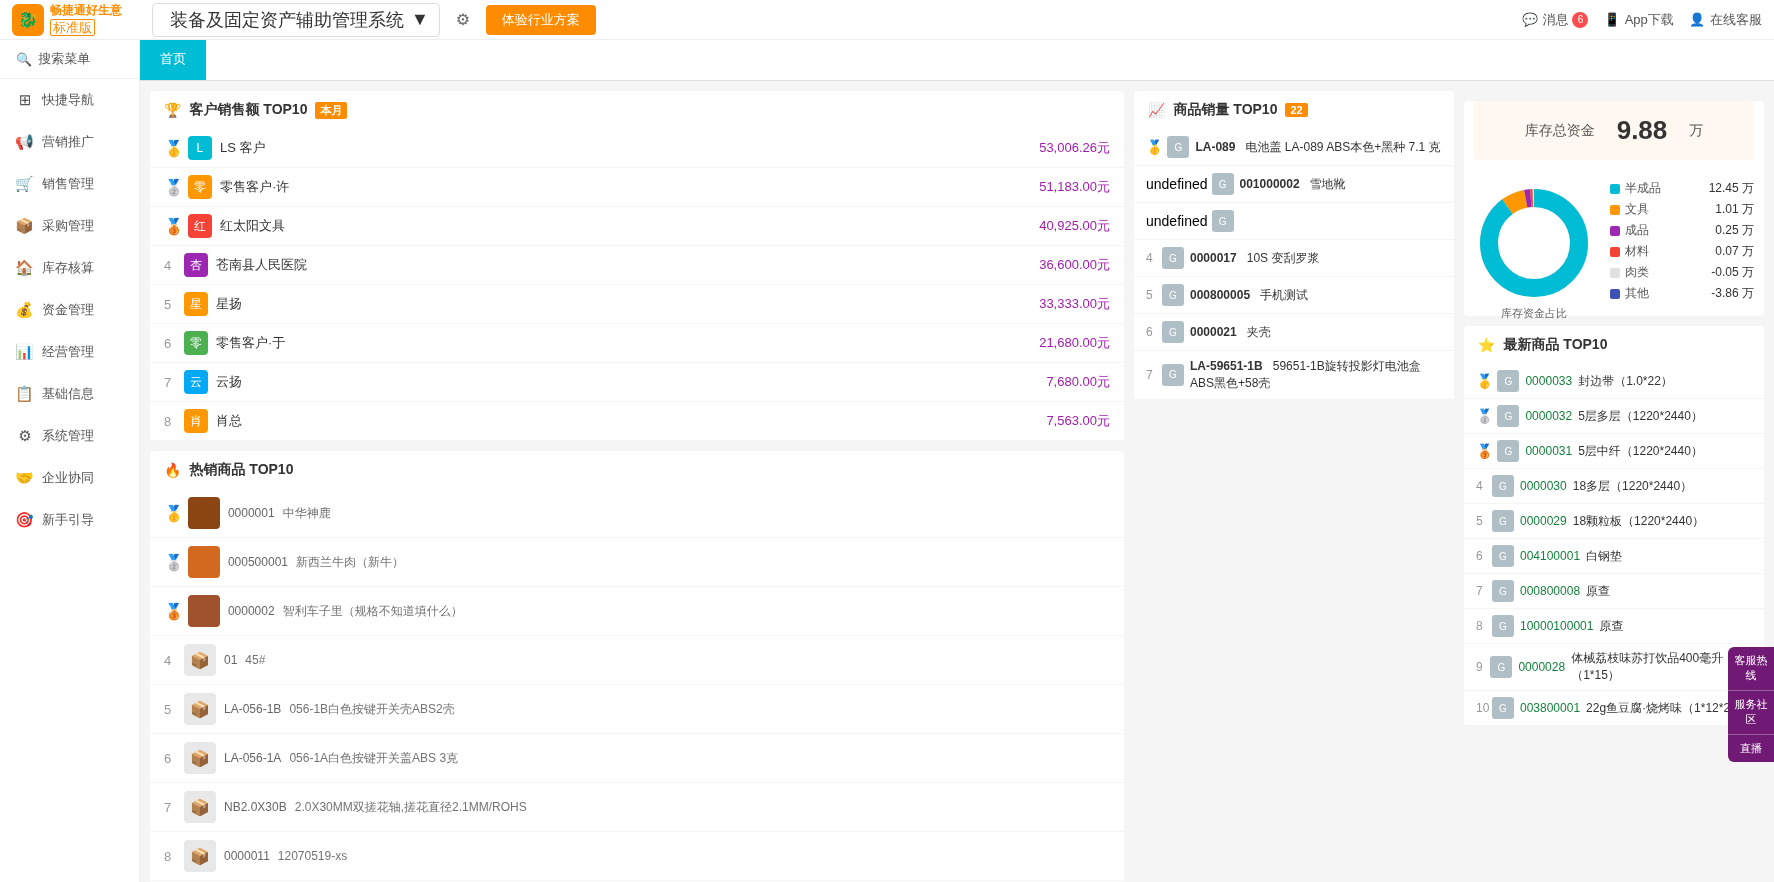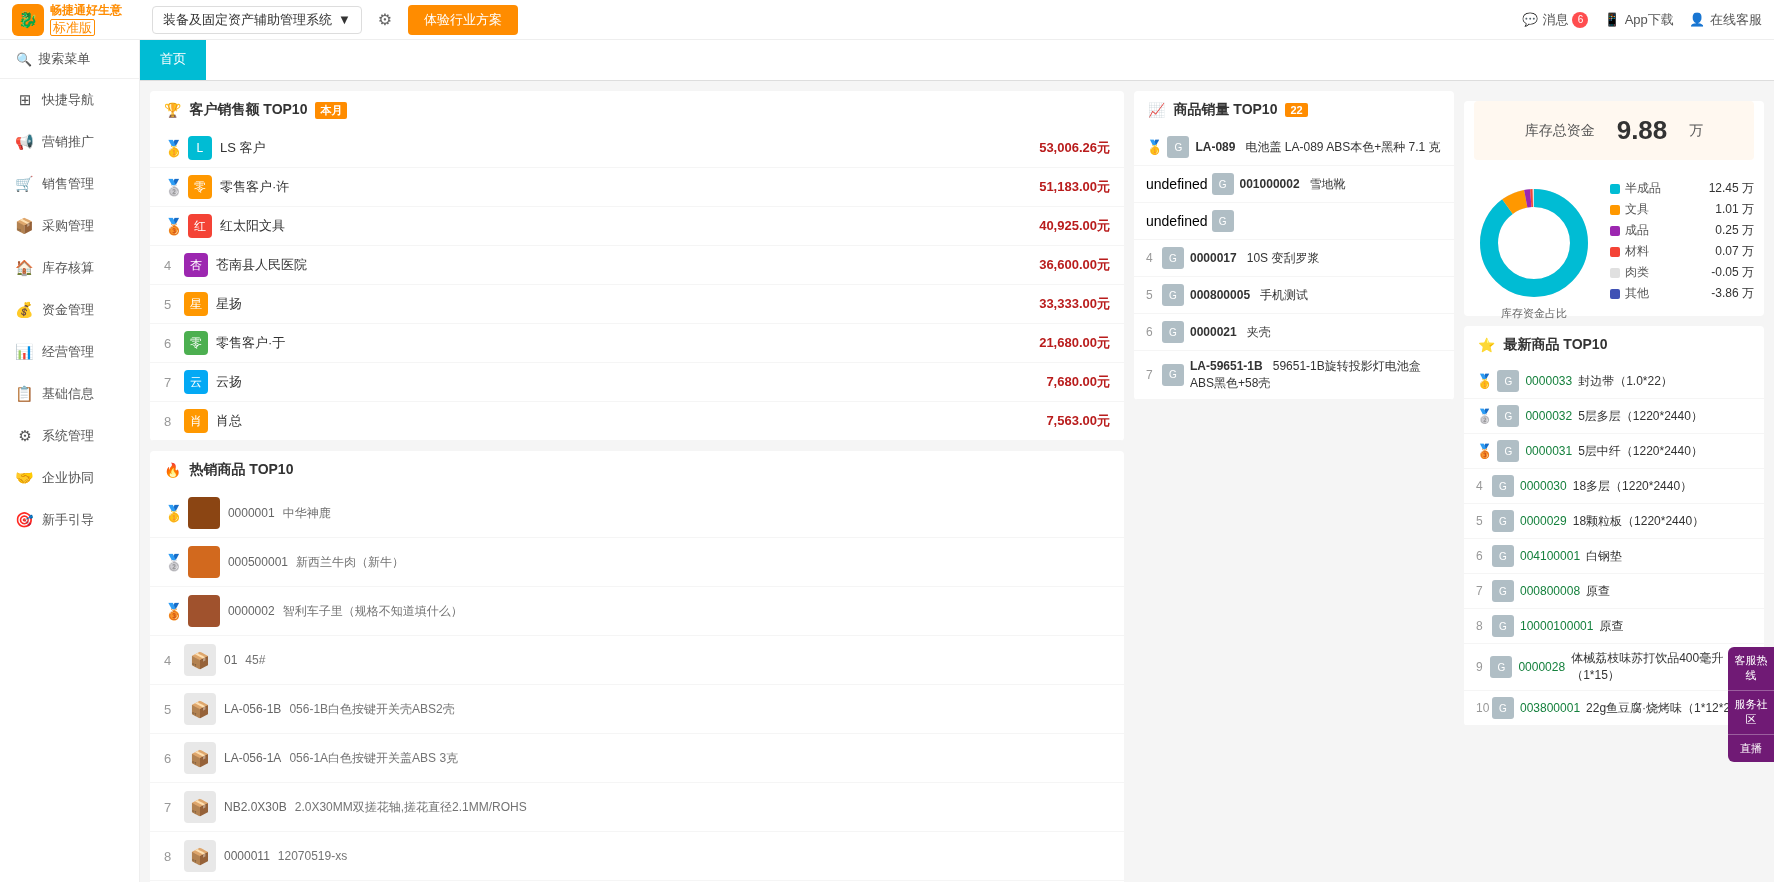--- a/index.html
+++ b/index.html
@@ -5,21 +5,21 @@
     * { margin: 0; padding: 0; box-sizing: border-box; }
     body { font-family: 'Microsoft YaHei', Arial, sans-serif; font-size: 13px; background: #f5f5f5; width: 1774px; min-height: 882px; overflow-x: hidden; }
 
     
     .topbar { height: 40px; background: #fff; display: flex; align-items: center; padding: 0 12px; border-bottom: 1px solid #eee; position: fixed; top: 0; left: 0; right: 0; z-index: 100; }
     .topbar-brand { display: flex; align-items: center; width: 140px; }
     .brand-icon { width: 32px; height: 32px; background: #ff8c00; border-radius: 6px; display: flex; align-items: center; justify-content: center; color: #fff; font-size: 16px; margin-right: 6px; }
     .brand-badge { font-size: 13px; color: #ff8c00; border: 1px solid #ff8c00; border-radius: 2px; padding: 0 2px; }
     .topbar-middle { display: flex; align-items: center; flex: 1; }
     .system-selector { display: flex; align-items: center; border: 1px solid #ddd; border-radius: 4px; padding: 4px 10px; cursor: pointer; background: #fff; }
-    .system-selector span { font-size: 13px; color: #333; }
+    .system-selector span { font-size: 18px; color: #333; margin-left: 7px; }
     .chevron-icon { margin-left: 6px; color: #999; font-size: 10px; }
     .gear-btn { width: 30px; height: 30px; display: flex; align-items: center; justify-content: center; cursor: pointer; margin: 0 8px; color: #666; font-size: 16px; }
     .trial-btn { background: #ff8c00; color: #fff; border: none; border-radius: 4px; padding: 6px 16px; cursor: pointer; font-size: 13px; }
     .topbar-right { display: flex; align-items: center; gap: 16px; margin-left: auto; }
     .topbar-action { display: flex; align-items: center; gap: 4px; cursor: pointer; color: #555; font-size: 13px; }
     .badge { background: #ff4d4f; color: #fff; border-radius: 10px; font-size: 10px; padding: 0 4px; min-width: 16px; height: 16px; display: inline-flex; align-items: center; justify-content: center; }
 
     
     .layout { display: flex; margin-top: 40px; height: calc(882px - 40px); }
 
@@ -47,21 +47,21 @@
 
     
     .section { background: #fff; border-radius: 4px; margin-bottom: 10px; overflow: hidden; }
     .section-header { padding: 10px 14px; font-size: 14px; font-weight: bold; color: #333; display: flex; align-items: center; gap: 8px; }
 
     
     .ranking-row { display: flex; align-items: center; padding: 7px 14px; border-bottom: 1px solid #f5f5f5; }
     .rank-num { width: 20px; color: #999; font-size: 13px; }
     .rank-avatar { width: 24px; height: 24px; border-radius: 4px; display: flex; align-items: center; justify-content: center; color: #fff; font-size: 12px; margin-right: 8px; flex-shrink: 0; }
     .rank-name { flex: 1; color: #333; font-size: 13px; }
-    .rank-amount { color: #b91c1c; font-size: 13px; font-weight: 700; }
+    .rank-amount { color: #a21caf; font-size: 13px; font-weight: 400; }
     .medal-icon { font-size: 16px; margin-right: 4px; }
 
     
     .hot-section { background: #fff; border-radius: 4px; margin-bottom: 10px; }
     .hot-row { display: flex; align-items: center; padding: 8px 14px; border-bottom: 1px solid #f5f5f5; }
     .hot-rank { width: 20px; color: #999; font-size: 13px; }
     .hot-img { width: 32px; height: 32px; background: #f0f0f0; border-radius: 4px; margin-right: 8px; display: flex; align-items: center; justify-content: center; overflow: hidden; flex-shrink: 0; }
     .hot-code { color: #666; font-size: 12px; margin-right: 8px; }
     .hot-name { color: #737373; font-size: 12px; }
 

